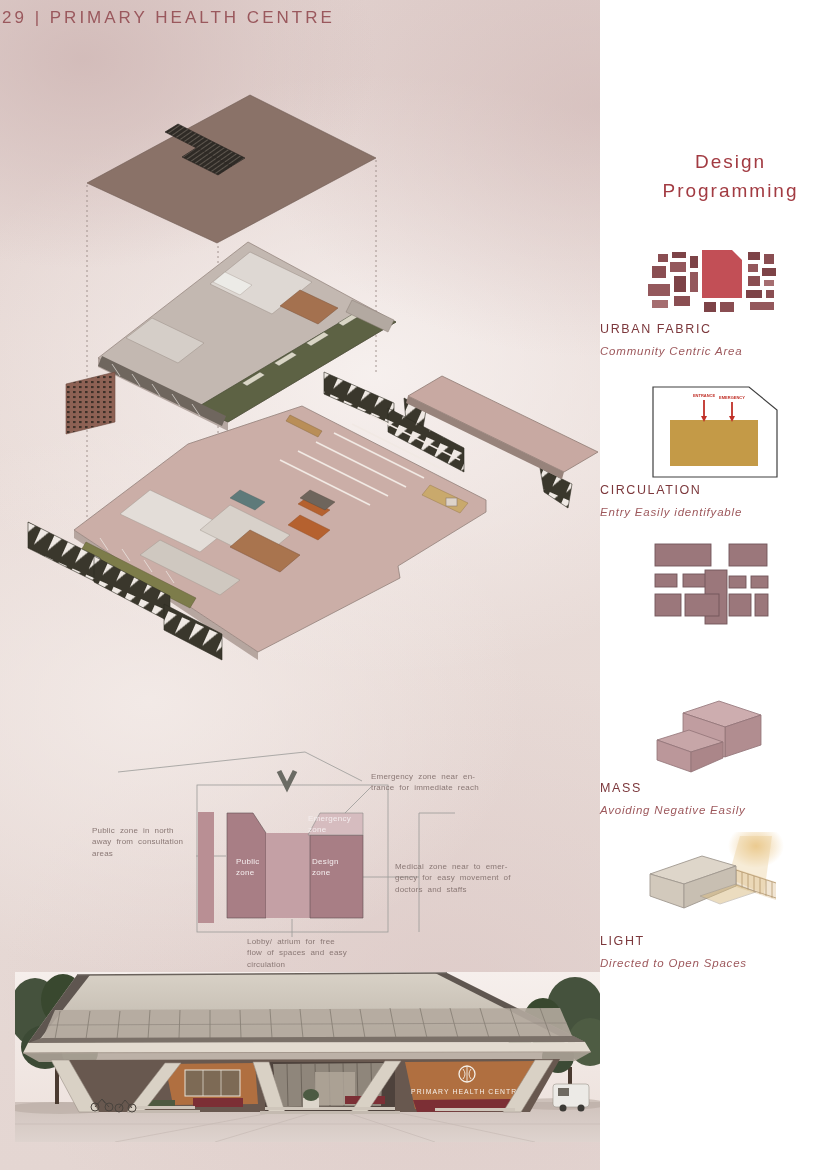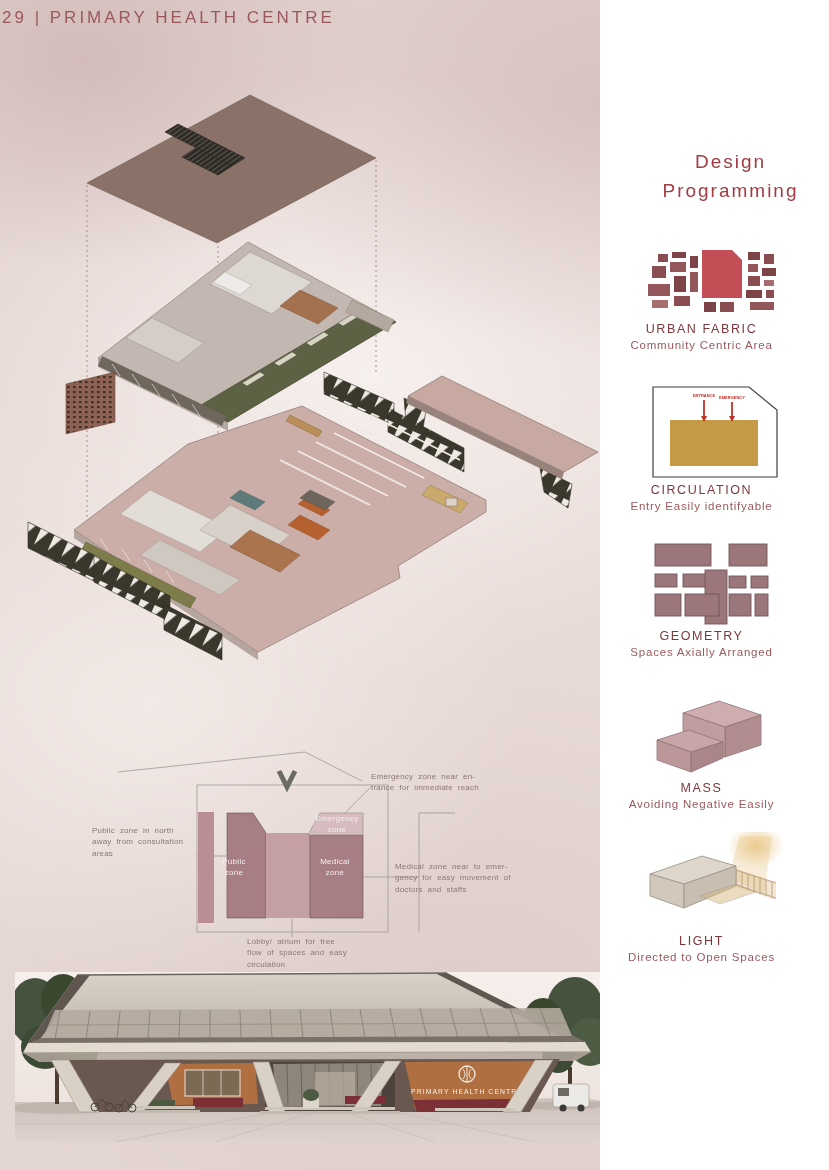--- a/index.html
+++ b/index.html
@@ -14,25 +14,25 @@
       radial-gradient(650px 470px at 55% 85%, rgba(216,194,192,.5), rgba(216,194,192,0) 70%),
       linear-gradient(180deg,#e2d2cf,#e9dcd8 40%,#e4d6d2);
   }
   .abs{position:absolute;}
   
   .header{left:2px;top:8px;color:#9a585d;font-size:17px;letter-spacing:3px;font-weight:400;}
   
   .sidebar{left:600px;top:0;width:229px;height:1170px;background:#ffffff;}
   .sb-title{left:0;top:148px;width:229px;text-align:center;color:#a23b42;font-size:19px;
             letter-spacing:2px;line-height:1.5;white-space:pre-line;margin-left:16px;}
-  .sb-caption{width:203px;text-align:center;}
+  .sb-caption{width:203px;text-align:left;}
   .sb-caption .t1{color:#7c383c;font-size:12.5px;letter-spacing:1.6px;}
-  .sb-caption .t2{color:#9d585c;font-size:11.5px;letter-spacing:.8px;margin-top:3px;}
+  .sb-caption .t2{color:#9d585c;font-size:11.5px;letter-spacing:.8px;margin-top:9px;font-style:italic;}
   
-  .zone-label{position:absolute;color:#f4edee;font-size:8px;text-align:center;line-height:1.35;letter-spacing:.3px;}
+  .zone-label{position:absolute;color:#f4edee;font-size:8px;text-align:left;line-height:1.35;letter-spacing:.3px;}
   .note{position:absolute;color:#8a7875;font-size:8px;line-height:1.42;word-spacing:2.5px;white-space:pre-line;letter-spacing:.2px;}
   svg{display:block;}
 </style>
 </head>
 <body>
 
 <div class="abs header">29 | PRIMARY HEALTH CENTRE</div>
 
 <svg class="abs" style="left:0;top:60px" width="620" height="700" viewBox="0 0 620 700">
   <defs>
@@ -152,22 +152,22 @@
       <line x1="419" y1="68" x2="455" y2="68"></line>
       <line x1="292" y1="174" x2="292" y2="192"></line>
     </g>
     <path d="M279,26 L287,42 L295,26" stroke="#6b6b64" stroke-width="5" fill="none"></path>
     <rect x="198" y="67" width="16" height="111" fill="#b98f94"></rect>
     <polygon points="227,68 253,68 266,88 266,173 227,173" fill="#a87e85" stroke="#5f4f50" stroke-width="0.6"></polygon>
     <rect x="266" y="88" width="44" height="85" fill="#c4a0a5"></rect>
     <polygon points="310,90 363,90 363,173 310,173" fill="#a87e85" stroke="#5f4f50" stroke-width="0.6"></polygon>
     <polygon points="320,68 363,68 363,90 308,90" fill="#d6bcbf" stroke="#8a8a88" stroke-width="0.6"></polygon>
   </svg>
-  <div class="zone-label" style="left:212px;top:112px;width:44px">Public zone</div>
-  <div class="zone-label" style="left:312px;top:112px;width:46px">Medical zone</div>
+  <div class="zone-label" style="left:236px;top:112px;width:44px">Public zone</div>
+  <div class="zone-label" style="left:312px;top:112px;width:46px">Design zone</div>
   <div class="zone-label" style="left:308px;top:69px;width:58px">Emergency zone</div>
   <div class="note" style="left:92px;top:80px;width:110px">Public zone in north
 away from consultation
 areas</div>
   <div class="note" style="left:371px;top:26px;width:126px">Emergency zone near en-
 trance for immediate reach</div>
   <div class="note" style="left:395px;top:116px;width:130px">Medical zone near to emer-
 gency for easy movement of
 doctors and staffs</div>
   <div class="note" style="left:247px;top:191px;width:114px">Lobby/ atrium for free
@@ -376,24 +376,20 @@
         <rect x="36" y="31" width="36" height="13"></rect>
       <rect x="82" y="33" width="17" height="12"></rect>
         <rect x="104" y="33" width="17" height="12"></rect>
       <rect x="58" y="27" width="22" height="54"></rect>
       <rect x="8" y="51" width="26" height="22"></rect>
         <rect x="38" y="51" width="34" height="22"></rect>
       <rect x="82" y="51" width="22" height="22"></rect>
         <rect x="108" y="51" width="13" height="22"></rect>
     </g>
   </svg>
-  <div class="abs sb-caption" style="top:629px">
-    <div class="t1">GEOMETRY</div>
-    <div class="t2">Spaces Axially Arranged</div>
-  </div>
 
   <svg class="abs" style="left:55px;top:698px" width="120" height="78" viewBox="0 0 120 78">
     <g stroke="#927477" stroke-width="0.8">
       <polygon points="28,15 64,3 106,17 70,29" fill="#cdadaf"></polygon>
       <polygon points="70,29 106,17 106,47 70,59" fill="#b18d90"></polygon>
       <polygon points="28,15 70,29 70,59 28,45" fill="#c09da0"></polygon>
       <polygon points="2,42 34,32 68,44 36,54" fill="#c7a6a8"></polygon>
       <polygon points="2,42 36,54 36,74 2,62" fill="#bb979a"></polygon>
       <polygon points="36,54 68,44 68,60 36,74" fill="#ab8689"></polygon>
     </g>

